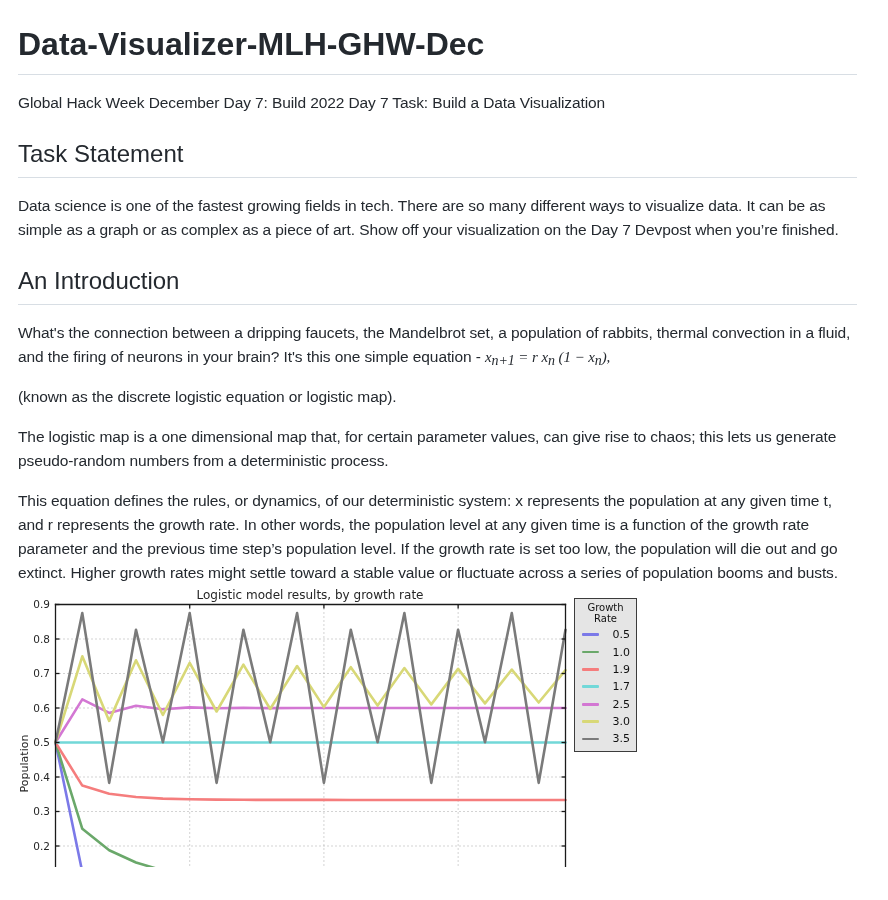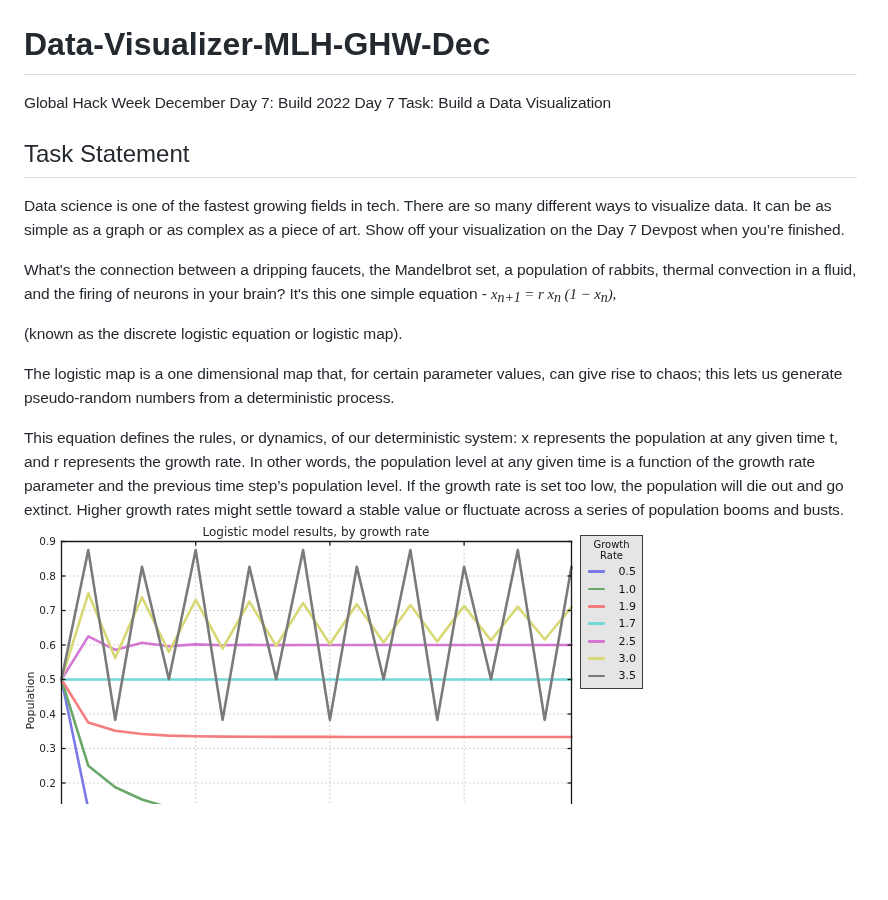--- a/index.html
+++ b/index.html
@@ -3,21 +3,21 @@
 <meta charset="utf-8">
 <style>
   * { box-sizing: border-box; }
   html,body { margin:0; padding:0; background:#ffffff; }
   body {
     font-family: "Liberation Sans", sans-serif;
     color:#24292f;
     width:888px;
     overflow-x:hidden;
   }
-  .page { padding:24px 31px 0 24px; width:888px; }
+  .page { padding:24px 31px 0 18px; width:888px; }
   h1.title {
     margin:0 0 16px 0; padding-bottom:10px;
     font-size:32px; line-height:1.25; font-weight:600;
     border-bottom:1px solid #d8dee4;
   }
   h2.section-heading {
     margin:24px 0 16px 0; padding-bottom:8px;
     font-size:24px; line-height:1.25; font-weight:400;
     border-bottom:1px solid #d8dee4;
   }
@@ -69,20 +69,21 @@
 <div class="page">
 
   <h1 class="title">Data-Visualizer-MLH-GHW-Dec</h1>
 
   <p class="body-text">Global Hack Week December Day 7: Build 2022 Day 7 Task: Build a Data Visualization</p>
 
   <h2 class="section-heading">Task Statement</h2>
 
   <p class="body-text">Data science is one of the fastest growing fields in tech. There are so many different ways to visualize data. It can be as simple as a graph or as complex as a piece of art. Show off your visualization on the Day 7 Devpost when you’re finished.</p>
 
+  <h2 class="section-heading">An Introduction</h2>
 
   <p class="body-text"><span>What's the connection between a dripping faucets, the Mandelbrot set, a population of rabbits, thermal convection in a fluid, and the firing of neurons in your brain? It's this one simple equation -</span>
     <span class="math"><span>x</span><sub>n+1</sub><span> = </span><span>r x</span><sub>n</sub><span> (1 − x</span><sub>n</sub><span>),</span></span></p>
 
   <p class="body-text">(known as the discrete logistic equation or logistic map).</p>
 
   <p class="body-text">The logistic map is a one dimensional map that, for certain parameter values, can give rise to chaos; this lets us generate pseudo-random numbers from a deterministic process.</p>
 
   <p class="body-text">This equation defines the rules, or dynamics, of our deterministic system: x represents the population at any given time t, and r represents the growth rate. In other words, the population level at any given time is a function of the growth rate parameter and the previous time step’s population level. If the growth rate is set too low, the population will die out and go extinct. Higher growth rates might settle toward a stable value or fluctuate across a series of population booms and busts.</p>
 

